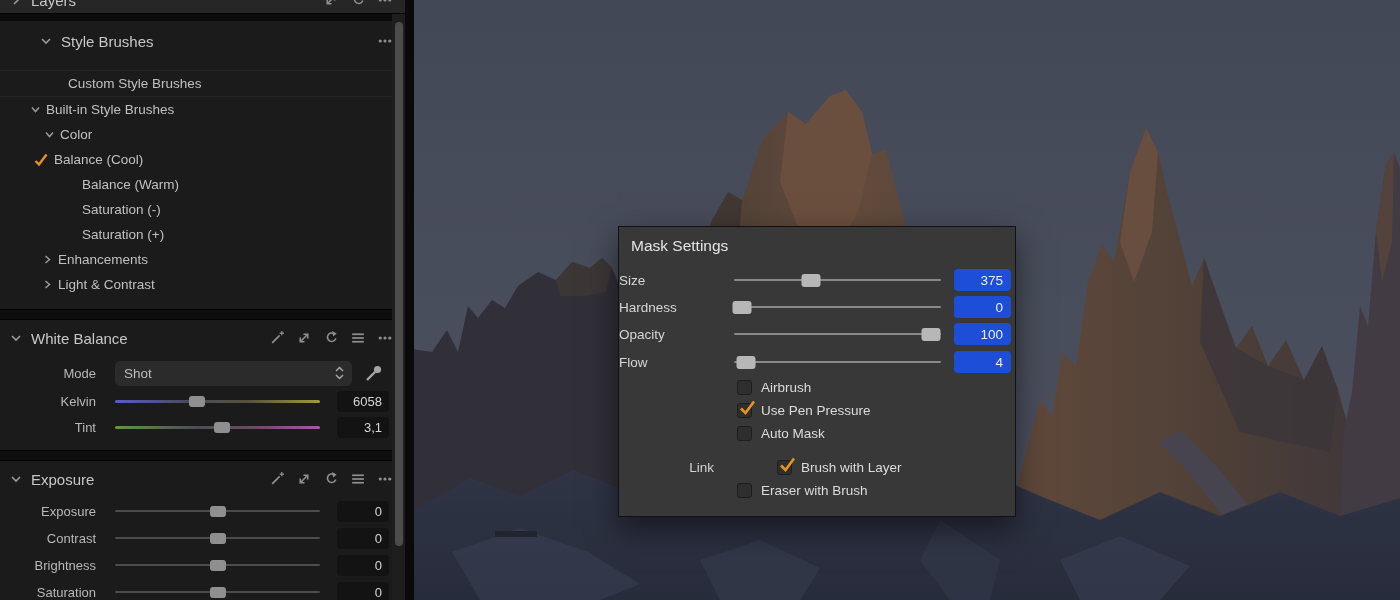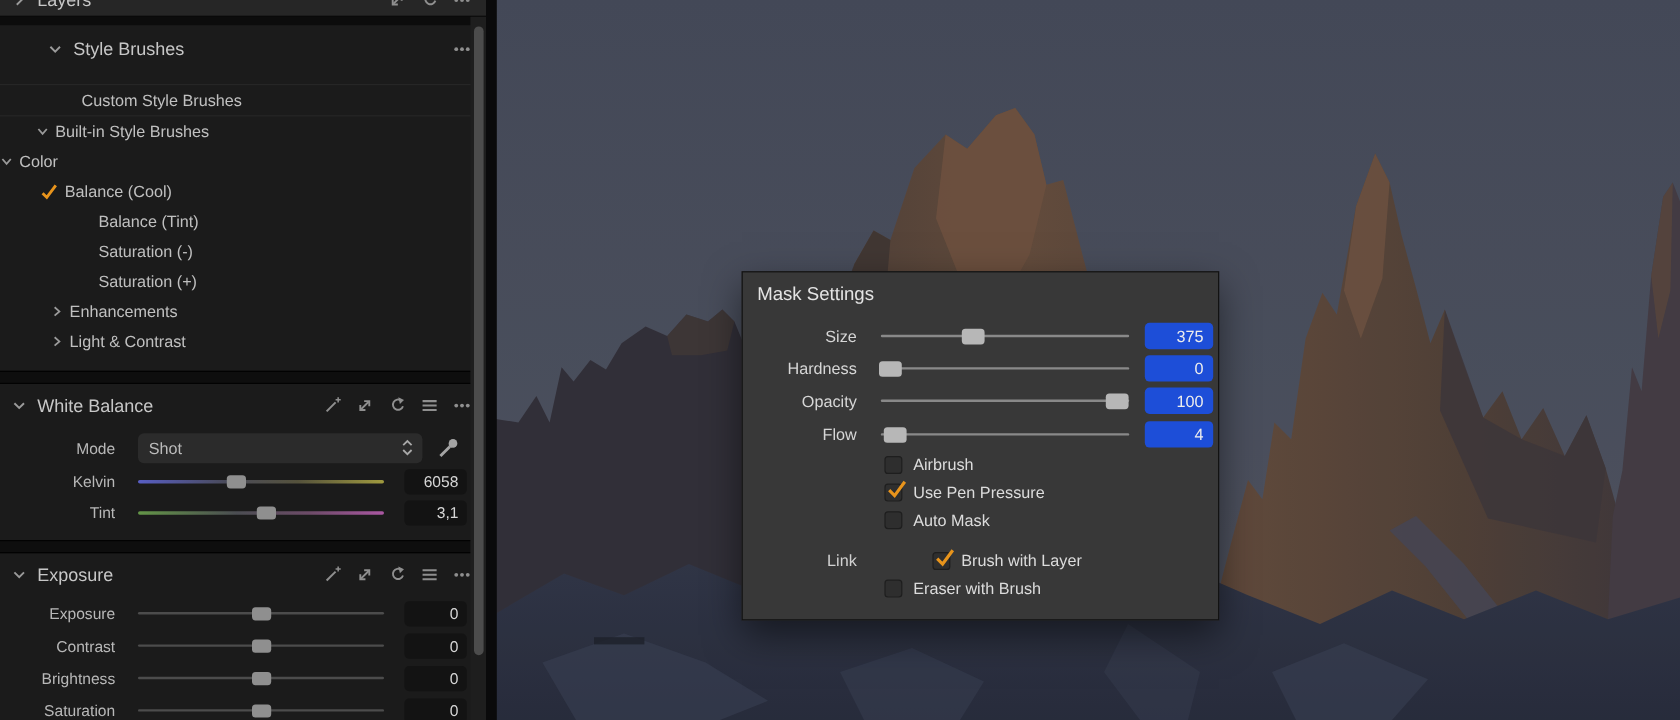--- a/index.html
+++ b/index.html
@@ -42,21 +42,21 @@
   .select{width:237px;height:25px;background:#2b2b2b;border-radius:5px;display:flex;align-items:center;
           padding:0 7px 0 9px;color:#bcbcbc;font-size:13.5px;margin-left:19px;box-sizing:border-box;cursor:pointer;}
   .select .sspacer{flex:1;}
   .picker{width:22px;height:22px;margin-left:11px;cursor:pointer;}
 
   
   .dialog{position:absolute;left:618px;top:226px;width:398px;height:291px;background:#383838;
           border:1px solid #121212;box-sizing:border-box;box-shadow:0 12px 30px rgba(0,0,0,.5);}
   .dlg-title{position:absolute;left:12px;top:10px;font-size:15.5px;color:#e4e4e4;}
   .drow{position:absolute;left:0;width:100%;height:22px;display:flex;align-items:center;}
-  .dlabel{width:95px;text-align:right;font-size:13.5px;color:#d6d6d6;flex:0 0 auto;}
+  .dlabel{width:95px;text-align:left;font-size:13.5px;color:#d6d6d6;flex:0 0 auto;}
   .dtrack-wrap{position:relative;width:207px;height:16px;margin-left:20px;flex:0 0 auto;cursor:pointer;}
   .dtrack{position:absolute;left:0;right:0;top:7px;height:2px;background:#898989;border-radius:1px;}
   .dthumb{position:absolute;top:2px;width:19px;height:13px;background:#b7b7b7;border-radius:3px;transform:translateX(-50%);}
   .dvalbox{width:57px;height:22px;background:#1d4ed8;border-radius:4px;color:#ededed;font-size:13.5px;
            display:flex;align-items:center;justify-content:flex-end;padding-right:8px;box-sizing:border-box;
            margin-left:13px;flex:0 0 auto;}
   .crow{position:absolute;left:118px;height:18px;display:flex;align-items:center;cursor:pointer;}
   .cbx{position:relative;width:15px;height:15px;background:#2e2e2e;border:1px solid #1e1e1e;border-radius:3px;
        box-sizing:border-box;flex:0 0 auto;}
   .cbx svg{position:absolute;left:1px;top:-5px;}
@@ -165,36 +165,36 @@
     </div>
     <div class="hairline"></div>
 
     <div class="titem" style="padding-left:30px;">
       <svg class="tchev" viewBox="0 0 11 11">
         <polyline points="2,3.5 5.5,7.5 9,3.5" fill="none" stroke="#9a9a9a" stroke-width="1.5"></polyline>
         </svg>
       <span>Built-in Style Brushes</span>
     </div>
 
-    <div class="titem" style="">
+    <div class="titem" style="padding-left:44px;">
       <svg class="tchev" viewBox="0 0 11 11">
         <polyline points="2,3.5 5.5,7.5 9,3.5" fill="none" stroke="#9a9a9a" stroke-width="1.5"></polyline>
         </svg>
       <span>Color</span>
     </div>
 
     <div class="titem" style="padding-left:34px;">
       <svg class="tcheck" viewBox="0 0 14 14">
         <polyline points="1.5,8 5,11.5 12.5,1.5" fill="none" stroke="#e8941c" stroke-width="2.4"></polyline>
         </svg>
       <span>Balance (Cool)</span>
     </div>
 
     <div class="titem" style="padding-left:82px;">
-      <span>Balance (Tint)</span>
+      <span>Balance (Warm)</span>
     </div>
     <div class="titem" style="padding-left:82px;">
       <span>Saturation (-)</span>
     </div>
     <div class="titem" style="padding-left:82px;">
       <span>Saturation (+)</span>
     </div>
 
     <div class="titem" style="padding-left:42px;">
       <svg class="tchev" viewBox="0 0 11 11">

